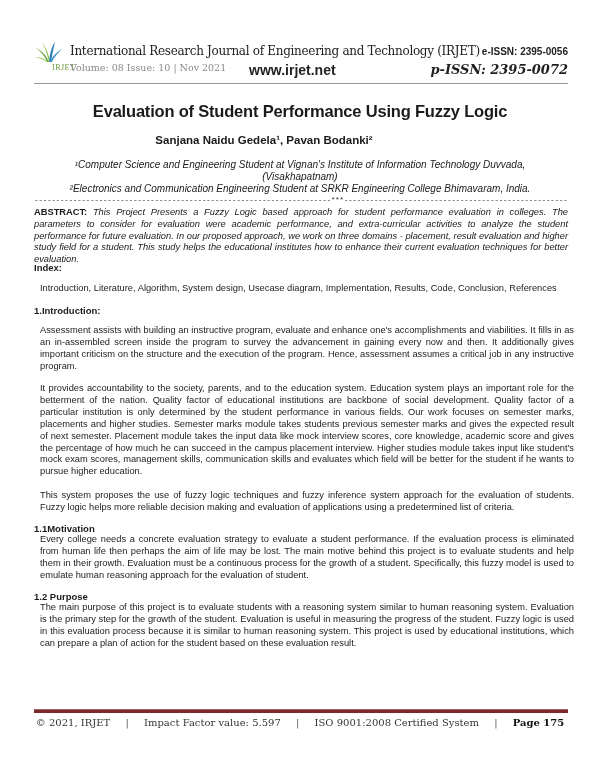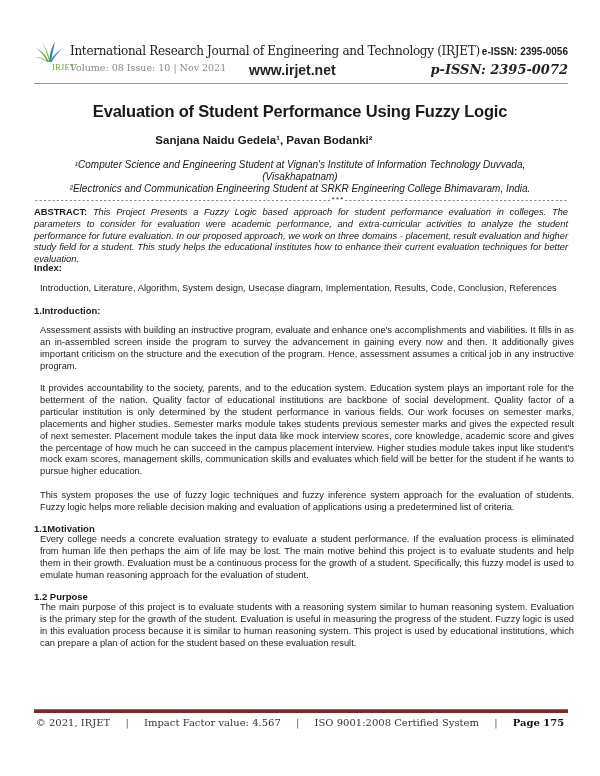--- a/index.html
+++ b/index.html
@@ -75,18 +75,18 @@
 <div class="h" style="top:523px;">1.1Motivation</div>
 <div class="p" style="top:534px;">Every college needs a concrete evaluation strategy to evaluate a student performance. If the evaluation process is eliminated from human life then perhaps the aim of life may be lost. The main motive behind this project is to evaluate students and help them in their growth. Evaluation must be a continuous process for the growth of a student. Specifically, this fuzzy model is used to emulate human reasoning approach for the evaluation of student.</div>
 
 <div class="h" style="top:591px;">1.2 Purpose</div>
 <div class="p" style="top:602px;">The main purpose of this project is to evaluate students with a reasoning system similar to human reasoning system. Evaluation is the primary step for the growth of the student. Evaluation is useful in measuring the progress of the student. Fuzzy logic is used in this evaluation process because it is similar to human reasoning system. This project is used by educational institutions, which can prepare a plan of action for the student based on these evaluation result.</div>
 
 <div class="footer-rule"></div>
 <div class="footer">
   <span>© 2021, IRJET</span>
   <span class="sep-bar">|</span>
-  <span>Impact Factor value: 4.567</span>
+  <span>Impact Factor value: 5.597</span>
   <span class="sep-bar">|</span>
   <span>ISO 9001:2008 Certified System</span>
   <span class="sep-bar">|</span>
   <span class="page">Page 175</span>
 </div>
 
 </body></html>

